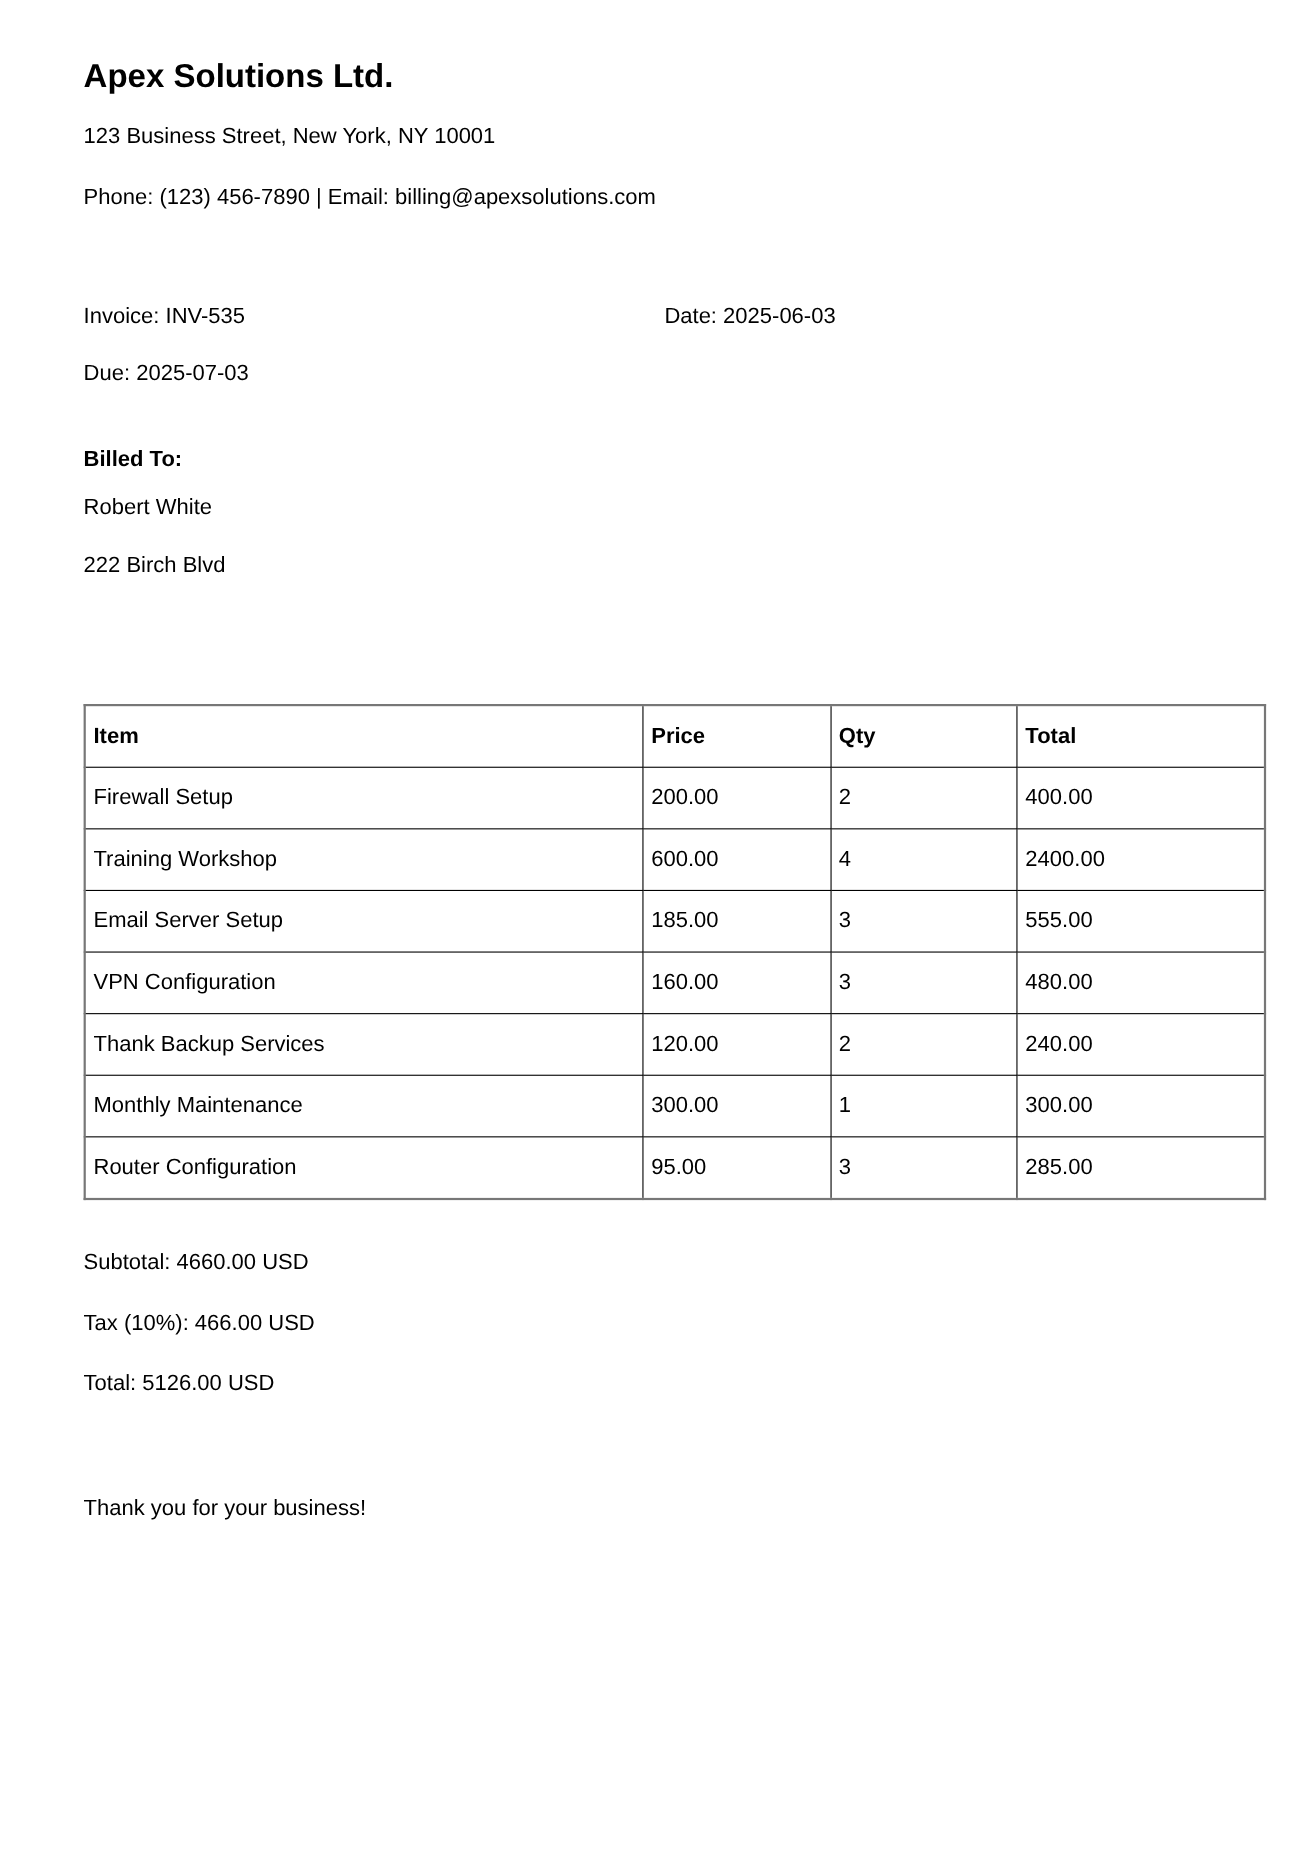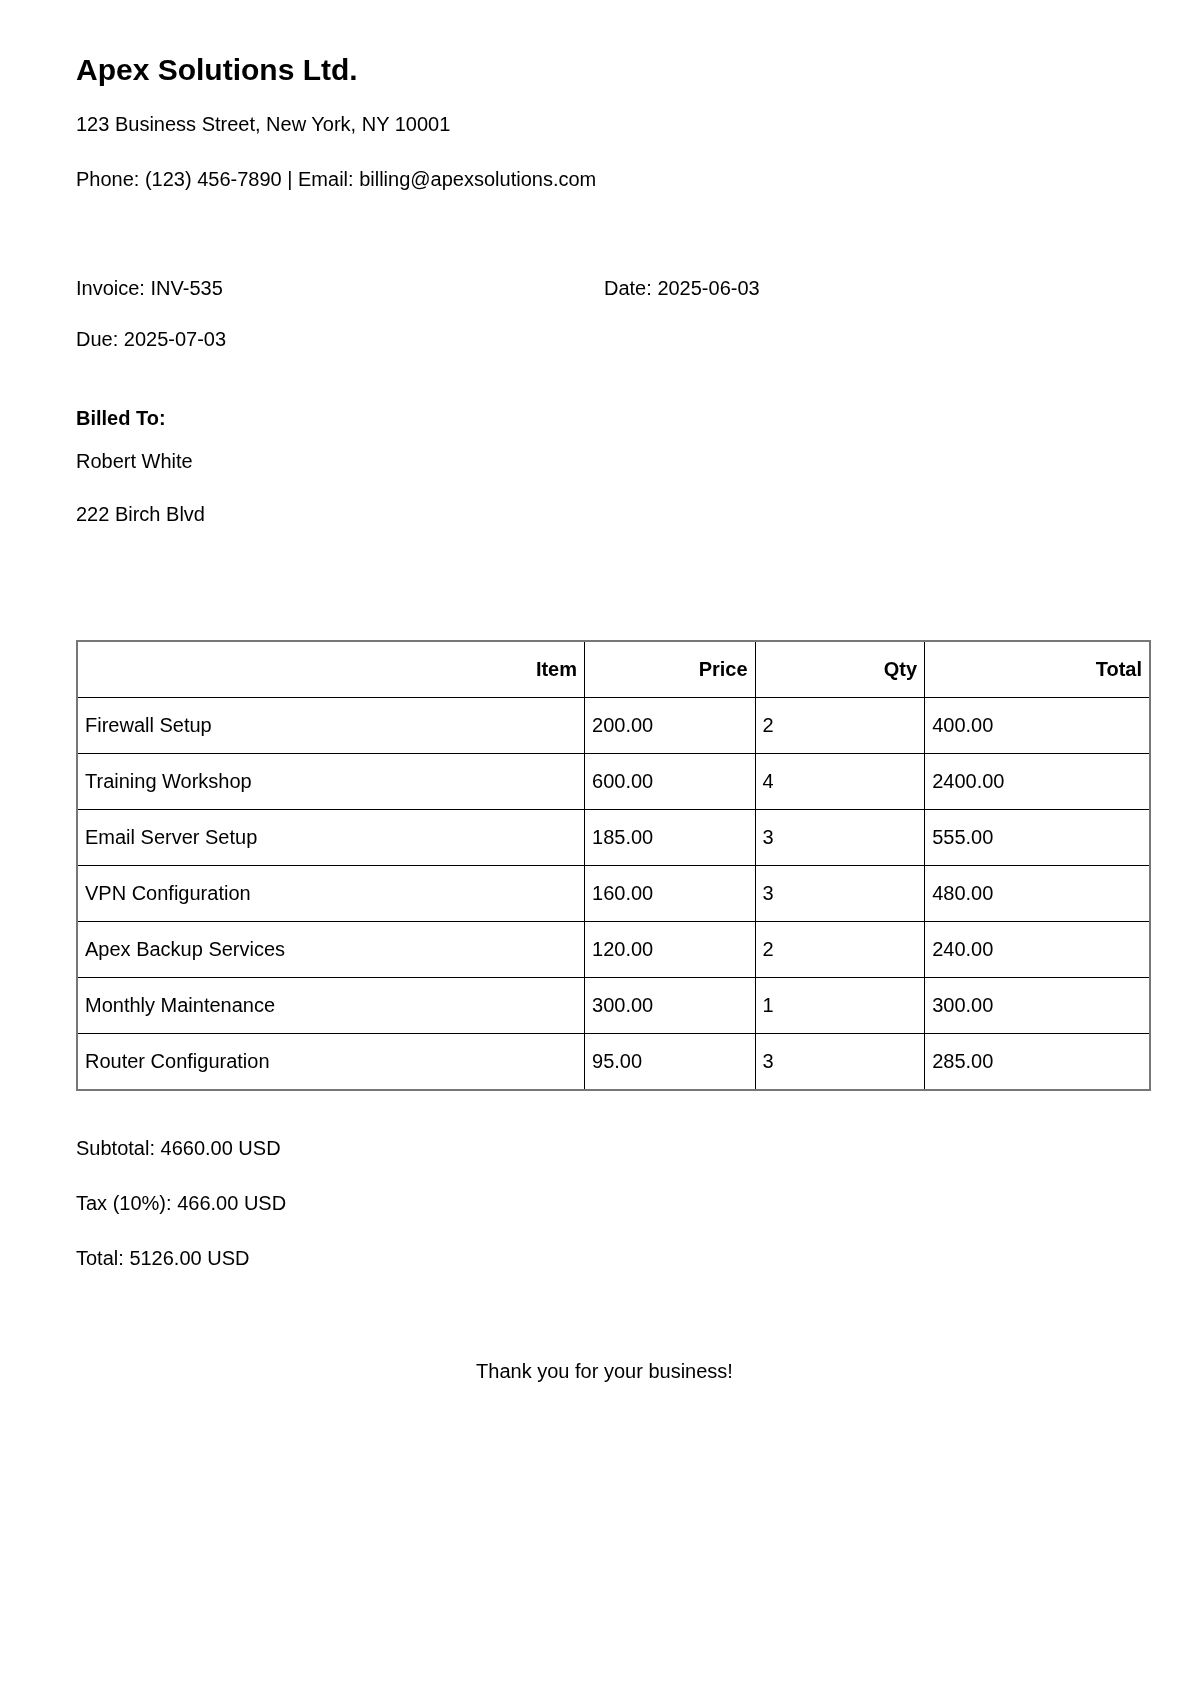--- a/index.html
+++ b/index.html
@@ -48,30 +48,30 @@
     border: 2px solid #777777;
   }
   table.items th, table.items td {
     border: 1px solid #000000;
     font-size: 20px;
     line-height: 23px;
     padding: 16px 7px 16px 7px;
     text-align: left;
     vertical-align: middle;
   }
-  table.items th { font-weight: bold; text-align: right; }
+  table.items th { font-weight: bold; }
   .col-item  { width: 47.3%; }
   .col-price { width: 15.9%; }
   .col-qty   { width: 15.8%; }
   .col-total { width: 21.0%; }
   .totals {
     margin-top: 46px;
   }
   .totals p { margin: 0 0 32px 0; }
-  .footer-message { margin: 90px 0 12px 0; text-align: center; }
+  .footer-message { margin: 90px 0 12px 0; }
 </style>
 </head>
 <body>
 
 <div class="page">
 
   <h1 class="company-name">Apex Solutions Ltd.</h1>
   <p class="company-address">123 Business Street, New York, NY 10001</p>
   <p class="company-contact">Phone: (123) 456-7890 | Email: billing@apexsolutions.com</p>
 
@@ -121,21 +121,21 @@
         <td>3</td>
         <td>555.00</td>
       </tr>
       <tr>
         <td>VPN Configuration</td>
         <td>160.00</td>
         <td>3</td>
         <td>480.00</td>
       </tr>
       <tr>
-        <td>Apex Backup Services</td>
+        <td>Thank Backup Services</td>
         <td>120.00</td>
         <td>2</td>
         <td>240.00</td>
       </tr>
       <tr>
         <td>Monthly Maintenance</td>
         <td>300.00</td>
         <td>1</td>
         <td>300.00</td>
       </tr>

